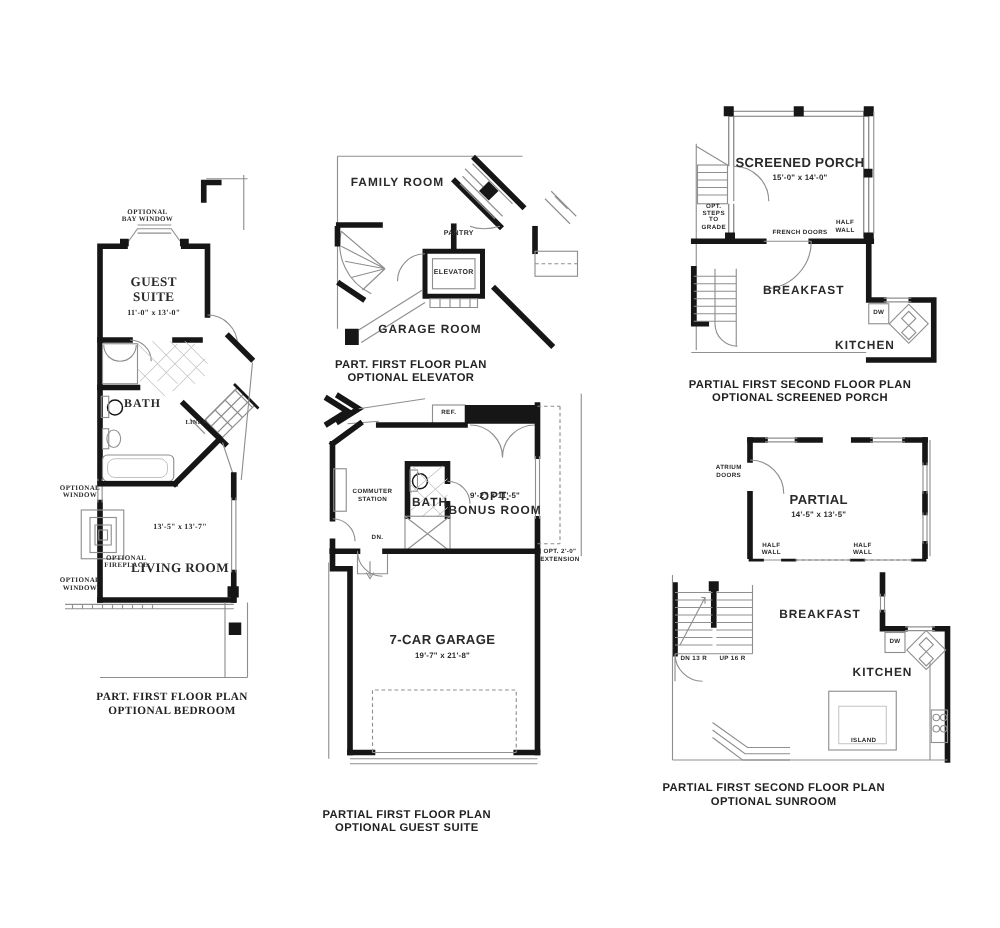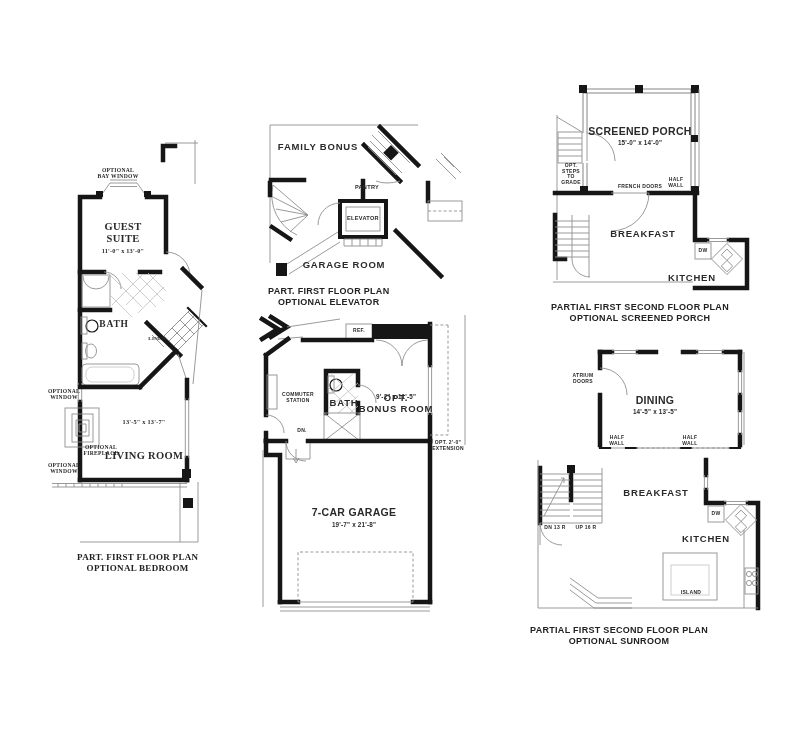--- a/index.html
+++ b/index.html
@@ -133,21 +133,21 @@
 
       <path class="w5" d="M128,108 L173,153"></path>
       <rect class="blk" x="8" y="140" width="11" height="13"></rect>
       <path class="thin" d="M19,141 L70,109 M21,151 L72,119"></path>
 
       <path class="w5" d="M160,60 V78"></path>
       <rect class="thin" x="160" y="78" width="34" height="20"></rect>
       <path class="thin dash" d="M160,88 H194"></path>
       <path class="thin" d="M173,30 L193,50 M168,36 L188,56 M176,34 L186,44"></path>
     </svg>
-    <div class="lbl room" style="left:50px;top:24px;">FAMILY BONUS</div>
+    <div class="lbl room" style="left:50px;top:24px;">FAMILY ROOM</div>
     <div class="lbl sm" style="left:99px;top:64px;">PANTRY</div>
     <div class="lbl sm" style="left:95px;top:95px;">ELEVATOR</div>
     <div class="lbl room" style="left:76px;top:142px;">GARAGE ROOM</div>
     <div class="caption" style="left:0px;top:163px;">PART. FIRST FLOOR PLAN
 OPTIONAL ELEVATOR</div>
   </div>
 
   <div class="plan" style="left:545px;top:75px;width:222px;height:260px;">
     <svg width="222" height="260" viewBox="0 0 222 260">
 
@@ -255,20 +255,22 @@
 BONUS ROOM</div>
     <div class="lbl dim" style="left:138px;top:82px;">9'-2" x 11'-5"</div>
     <div class="lbl xs" style="left:40px;top:82px;">COMMUTER
 STATION</div>
     <div class="lbl room" style="left:86px;top:88px;">BATH</div>
     <div class="lbl xs" style="left:44px;top:116px;">DN.</div>
     <div class="lbl xs" style="left:190px;top:130px;">OPT. 2'-0"
 EXTENSION</div>
     <div class="lbl big" style="left:96px;top:197px;">7-CAR GARAGE</div>
     <div class="lbl dim" style="left:96px;top:210px;">19'-7" x 21'-8"</div>
+    <div class="caption" style="left:0px;top:331px;">PARTIAL FIRST FLOOR PLAN
+OPTIONAL GUEST SUITE</div>
   </div>
 
   <div class="plan" style="left:528px;top:340px;width:245px;height:310px;">
     <svg width="245" height="310" viewBox="0 0 245 310">
 
       <path class="w5" d="M72,12 H84 M110,12 H128 M155,12 H168 M196,12 H212"></path>
       <path class="thin" d="M84,10.5 H110 M84,13.5 H110 M168,10.5 H196 M168,13.5 H196"></path>
       <path class="w5" d="M212,12 V30 M212,55 V70 M212,95 V105"></path>
       <path class="thin" d="M210.4,30 V55 M213.6,30 V55 M210.4,70 V95 M213.6,70 V95"></path>
       <path class="w5" d="M72,12 V28 M72,55 V105"></path>
@@ -308,21 +310,21 @@
       <rect class="thin" x="135" y="213" width="54" height="47"></rect>
       <rect class="lt" x="143" y="225" width="38" height="30"></rect>
 
       <g class="thin">
         <path d="M42,238 L70,258 H104 M42,244 L68,263 H104 M42,250 L66,268 H104"></path>
       </g>
       <path class="thin" d="M10,268 H230"></path>
     </svg>
     <div class="lbl xs" style="left:55px;top:38px;">ATRIUM
 DOORS</div>
-    <div class="lbl big" style="left:127px;top:60px;">DINING</div>
+    <div class="lbl big" style="left:127px;top:60px;">PARTIAL</div>
     <div class="lbl dim" style="left:127px;top:72px;">14'-5" x 13'-5"</div>
     <div class="lbl xs" style="left:89px;top:100px;">HALF
 WALL</div>
     <div class="lbl xs" style="left:162px;top:100px;">HALF
 WALL</div>
     <div class="lbl room" style="left:128px;top:153px;">BREAKFAST</div>
     <div class="lbl xs" style="left:27px;top:188px;">DN 13 R</div>
     <div class="lbl xs" style="left:58px;top:188px;">UP 16 R</div>
     <div class="lbl xs" style="left:188px;top:174px;">DW</div>
     <div class="lbl room" style="left:178px;top:199px;">KITCHEN</div>

